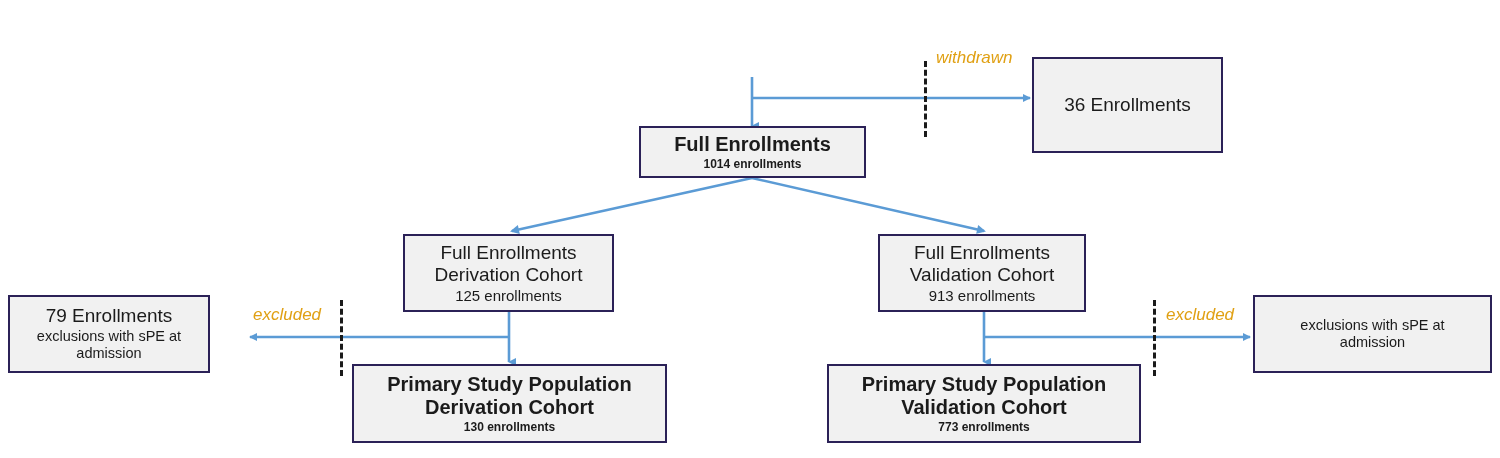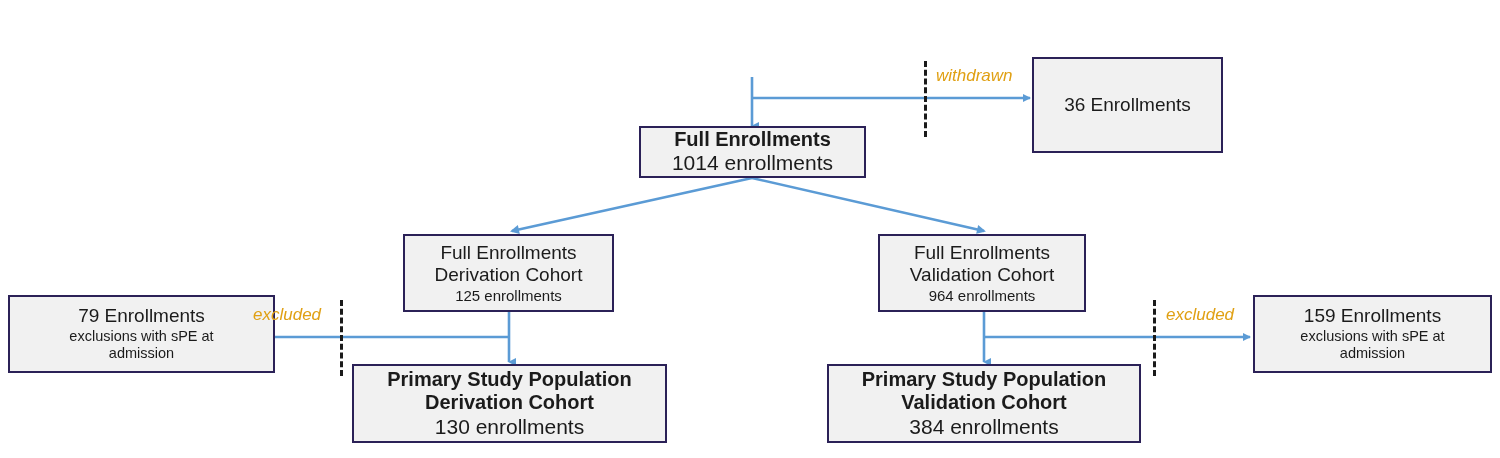--- a/index.html
+++ b/index.html
@@ -33,21 +33,21 @@
     text-align:center;
     color:#1b1b1b;
     line-height:1.18;
     z-index:2;
   }
   .node .t1{ font-size:19px; }
   .node .t2{ font-size:19px; }
   .node .sub{ font-size:15px; }
   .node.bold .t1,
   .node.bold .t2{ font-weight:bold; font-size:20px; }
-  .node.bold .sub{ font-weight:normal; font-size:21px; }
+  .node.bold .sub{ font-weight:bold; font-size:12px; }
   .node .sub.small{ font-size:14.5px; line-height:1.2; }
 
   .edge-label{
     position:absolute;
     font-style:italic;
     font-size:17px;
     color:#e0a013;
     white-space:nowrap;
     z-index:3;
   }
@@ -108,21 +108,21 @@
 
     <g>
       <path d="M984,337 L1250,337" stroke="#5b9bd5" stroke-width="2.6" fill="none" marker-end="url(#ah-right)"></path>
     </g>
   </svg>
 
   <div class="dashed" style="left:924px; top:61px; height:76px;"></div>
   <div class="dashed" style="left:340px; top:300px; height:76px;"></div>
   <div class="dashed" style="left:1153px; top:300px; height:76px;"></div>
 
-  <div class="edge-label" style="left:936px; top:66px;">withdrawn</div>
+  <div class="edge-label" style="left:936px; top:48px;">withdrawn</div>
   <div class="edge-label" style="left:253px; top:305px;">excluded</div>
   <div class="edge-label" style="left:1166px; top:305px;">excluded</div>
 
 
   <div class="node bold" style="left:639px; top:126px; width:227px; height:52px;">
     <div class="t1">Full Enrollments</div>
     <div class="sub">1014 enrollments</div>
   </div>
 
   <div class="node" style="left:1032px; top:57px; width:191px; height:96px;">
@@ -131,38 +131,37 @@
 
   <div class="node" style="left:403px; top:234px; width:211px; height:78px;">
     <div class="t1">Full Enrollments</div>
     <div class="t2">Derivation Cohort</div>
     <div class="sub">125 enrollments</div>
   </div>
 
   <div class="node" style="left:878px; top:234px; width:208px; height:78px;">
     <div class="t1">Full Enrollments</div>
     <div class="t2">Validation Cohort</div>
-    <div class="sub">964 enrollments</div>
+    <div class="sub">913 enrollments</div>
   </div>
 
-  <div class="node" style="left:8px; top:295px; width:267px; height:78px;">
+  <div class="node" style="left:8px; top:295px; width:202px; height:78px;">
     <div class="t1">79 Enrollments</div>
     <div class="sub small" style="max-width:198px;">exclusions with sPE at admission</div>
   </div>
 
   <div class="node" style="left:1253px; top:295px; width:239px; height:78px;">
-    <div class="t1">159 Enrollments</div>
     <div class="sub small" style="max-width:198px;">exclusions with sPE at admission</div>
   </div>
 
   <div class="node bold" style="left:352px; top:364px; width:315px; height:79px;">
     <div class="t1">Primary Study Population</div>
     <div class="t2">Derivation Cohort</div>
     <div class="sub">130 enrollments</div>
   </div>
 
   <div class="node bold" style="left:827px; top:364px; width:314px; height:79px;">
     <div class="t1">Primary Study Population</div>
     <div class="t2">Validation Cohort</div>
-    <div class="sub">384 enrollments</div>
+    <div class="sub">773 enrollments</div>
   </div>
 
 </div>
 
 </body></html>

